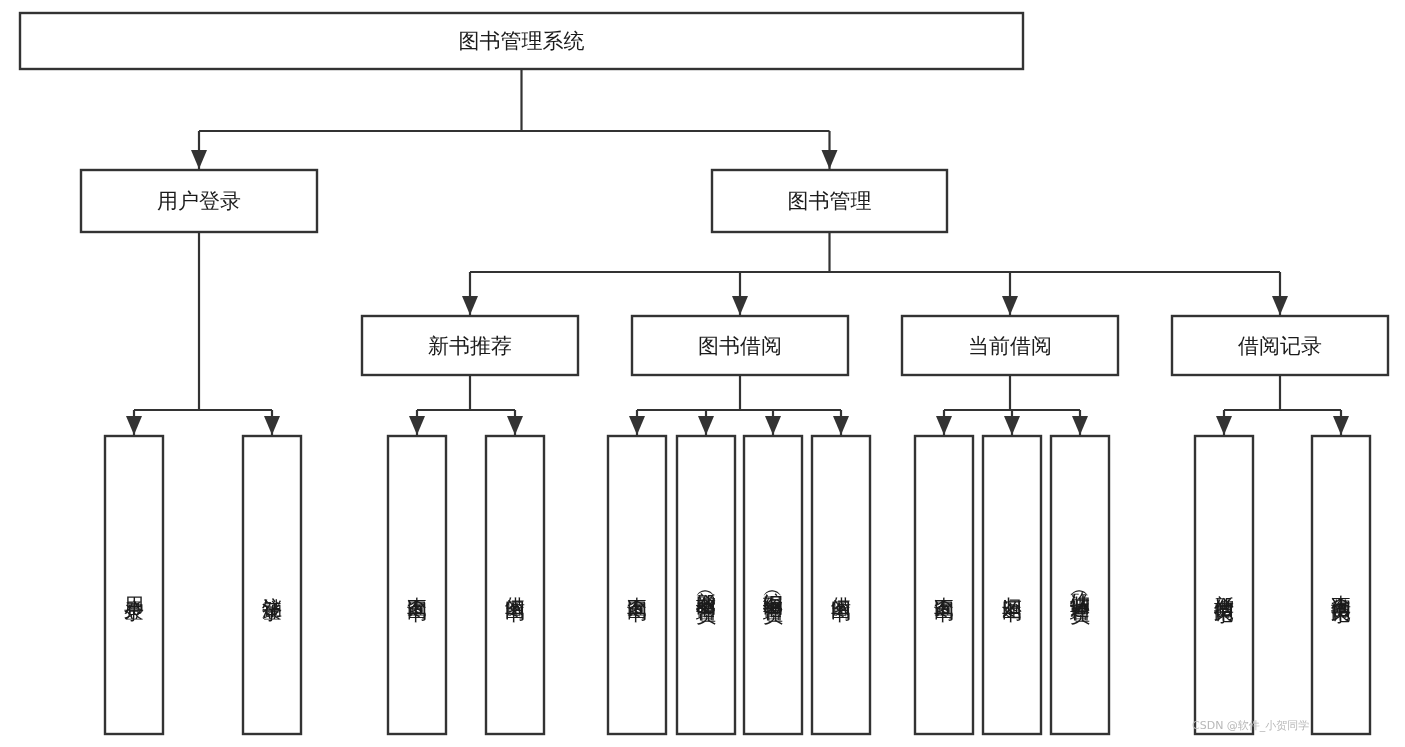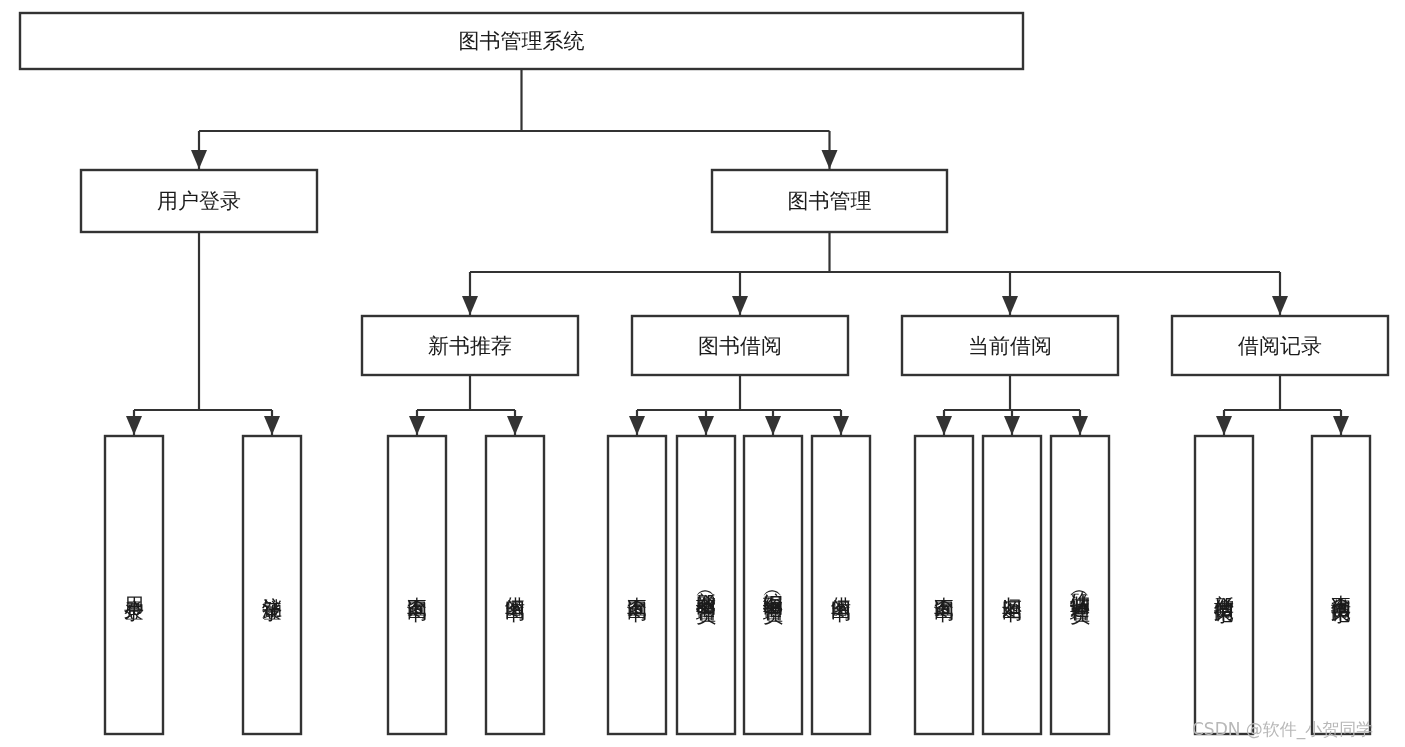--- a/index.html
+++ b/index.html
@@ -51,21 +51,21 @@
     line-height: 1.05;
     color: #1b1b1b;
     letter-spacing: 2px;
     text-align: center;
     white-space: nowrap;
     pointer-events: none;
   }
   .watermark {
     position: absolute;
     font-family: "DejaVu Sans", "Liberation Sans", sans-serif;
-    font-size: 17px;
+    font-size: 11px;
     color: #b8b8b8;
     white-space: nowrap;
   }
 </style>
 </head>
 <body>
 
 <div id="diagram-root">
 
   <svg id="diagram-svg" width="1405" height="747" viewBox="0 0 1405 747" xmlns="http://www.w3.org/2000/svg">

